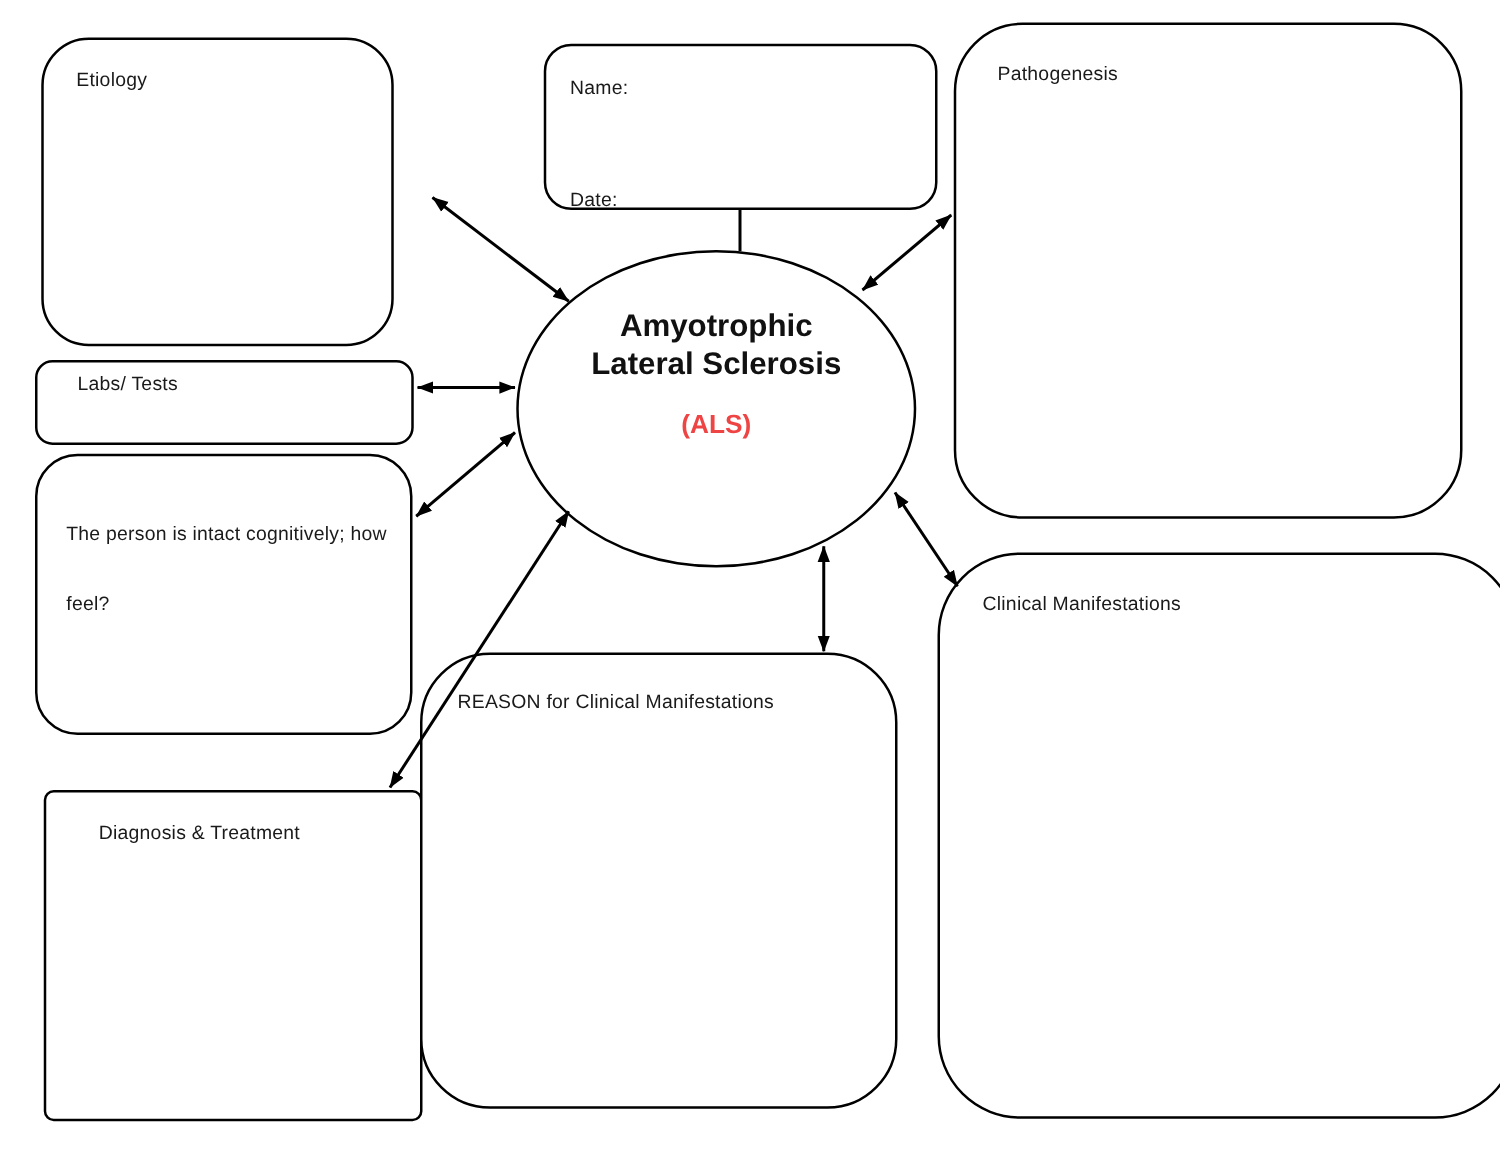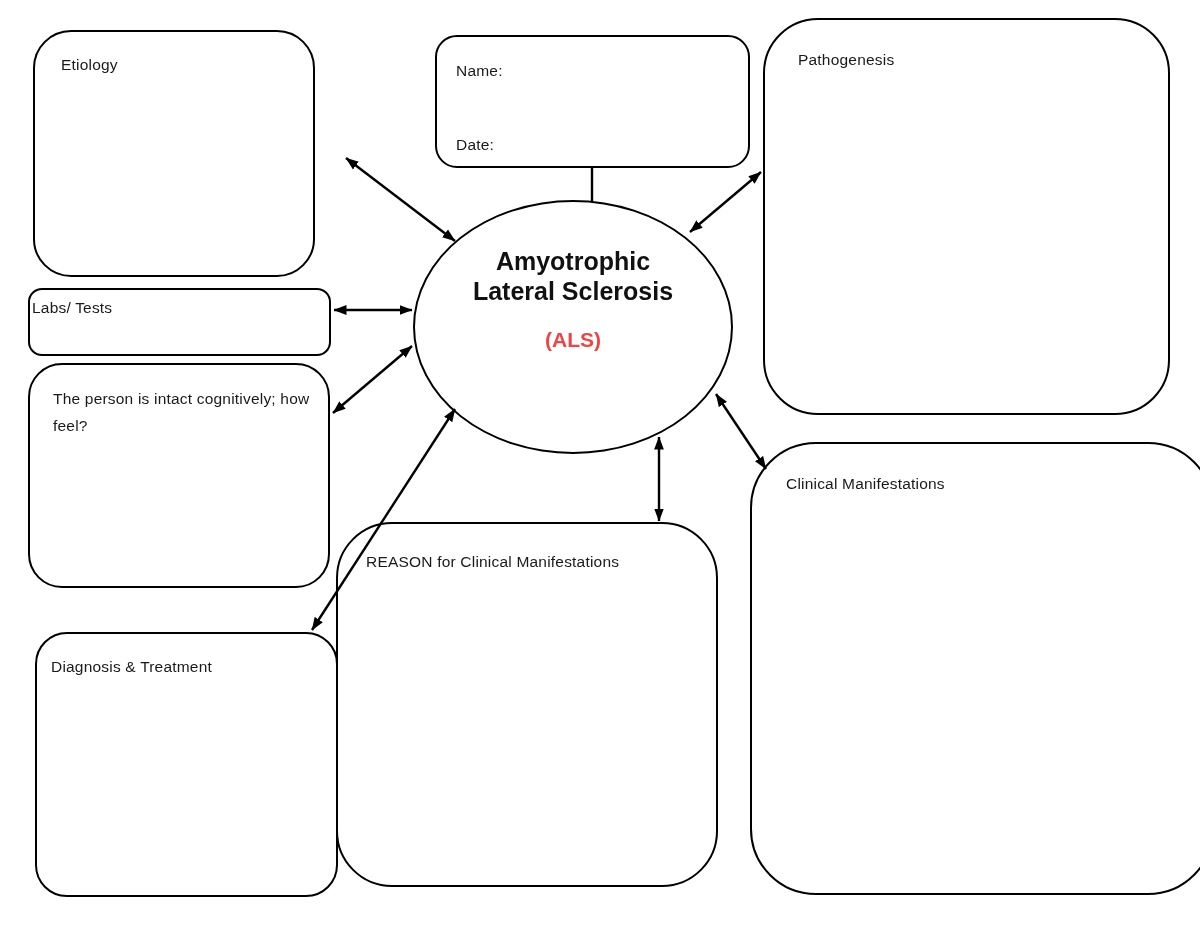--- a/index.html
+++ b/index.html
@@ -25,29 +25,29 @@
   }
   .box-label {
     font-size: 15.5px;
     color: #1a1a1a;
     letter-spacing: 0.2px;
   }
   
   #box-etiology      { left: 33px;  top: 30px;  width: 282px; height: 247px; border-radius: 38px; padding: 24px 20px 0 26px; }
   #box-name-date     { left: 435px; top: 35px;  width: 315px; height: 133px; border-radius: 22px; padding: 25px 16px 0 19px; }
   #box-pathogenesis  { left: 763px; top: 18px;  width: 407px; height: 397px; border-radius: 55px; padding: 31px 24px 0 33px; }
-  #box-labs          { left: 28px;  top: 288px; width: 303px; height: 68px;  border-radius: 14px; padding: 9px 14px 0 2px; }
+  #box-labs          { left: 28px;  top: 288px; width: 303px; height: 68px;  border-radius: 14px; padding: 9px 14px 0 32px; }
   #box-cognitive     { left: 28px;  top: 363px; width: 302px; height: 225px; border-radius: 34px; padding: 20px 18px 0 23px; }
-  #box-diagnosis     { left: 35px;  top: 632px; width: 303px; height: 265px; border-radius: 32px; padding: 24px 20px 0 14px; }
+  #box-diagnosis     { left: 35px;  top: 632px; width: 303px; height: 265px; border-radius: 8px; padding: 24px 20px 0 42px; }
   #box-reason        { left: 336px; top: 522px; width: 382px; height: 365px; border-radius: 56px; padding: 29px 24px 0 28px; }
   #box-clinical      { left: 750px; top: 442px; width: 464px; height: 453px; border-radius: 66px; padding: 31px 24px 0 34px; }
 
-  #box-name-date .date-label { margin-top: 56px; }
+  #box-name-date .date-label { margin-top: 72px; }
 
-  .cog-line { line-height: 27px; }
+  .cog-line { line-height: 27px; margin-top: 29px; }
 
   #center-ellipse {
     position: absolute;
     left: 413px;
     top: 200px;
     width: 320px;
     height: 254px;
     border: 2.5px solid #000000;
     border-radius: 50%;
     background: #ffffff;

